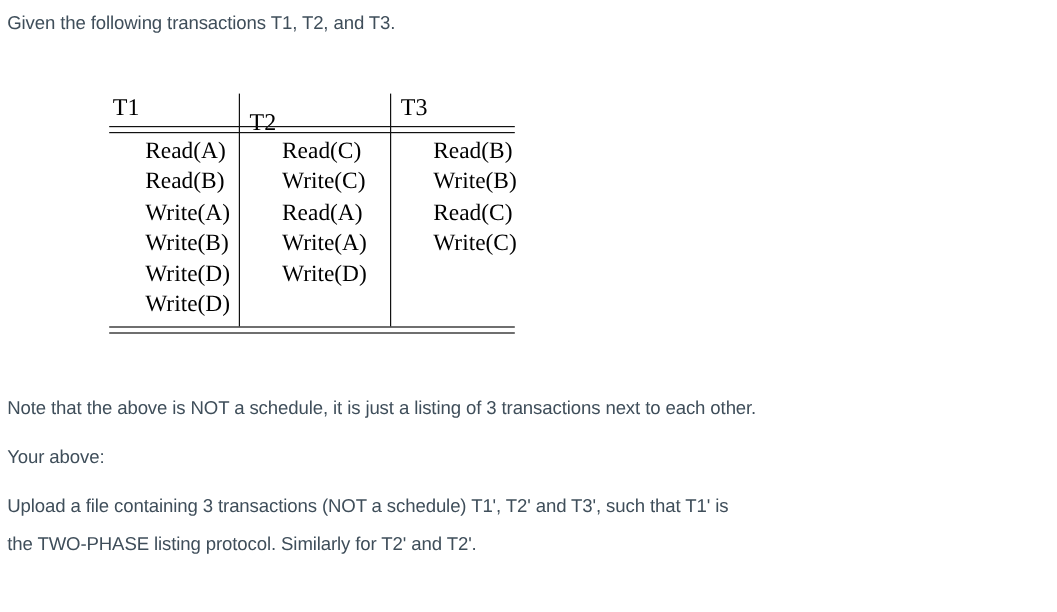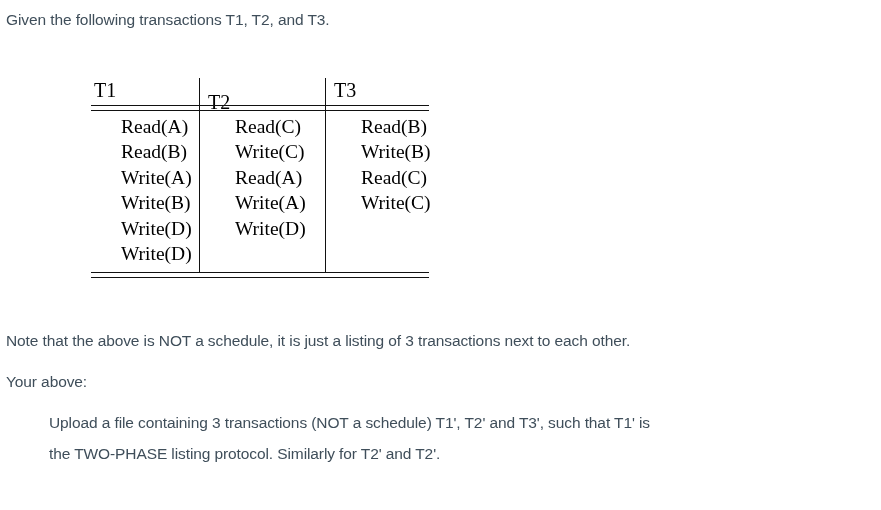--- a/index.html
+++ b/index.html
@@ -34,21 +34,21 @@
 
   #intro-paragraph  { left: 6px;  top: 4px; }
   #note-paragraph   { left: 6px;  top: 325px; }
   #task-label       { left: 6px;  top: 366px; }
   #instruction-paragraph {
     left: 6px;
     top: 407px;
     white-space: normal;
     width: 830px;
   }
-  #instruction-paragraph .ln { display: block; margin-left: 43px; }
+  #instruction-paragraph .ln { display: block; }
 
   
   #transactions-table {
     position: absolute;
     left: 91px;
     top: 78px;
     width: 338px;
     font-family: "Liberation Serif", serif;
     color: #000000;
   }

